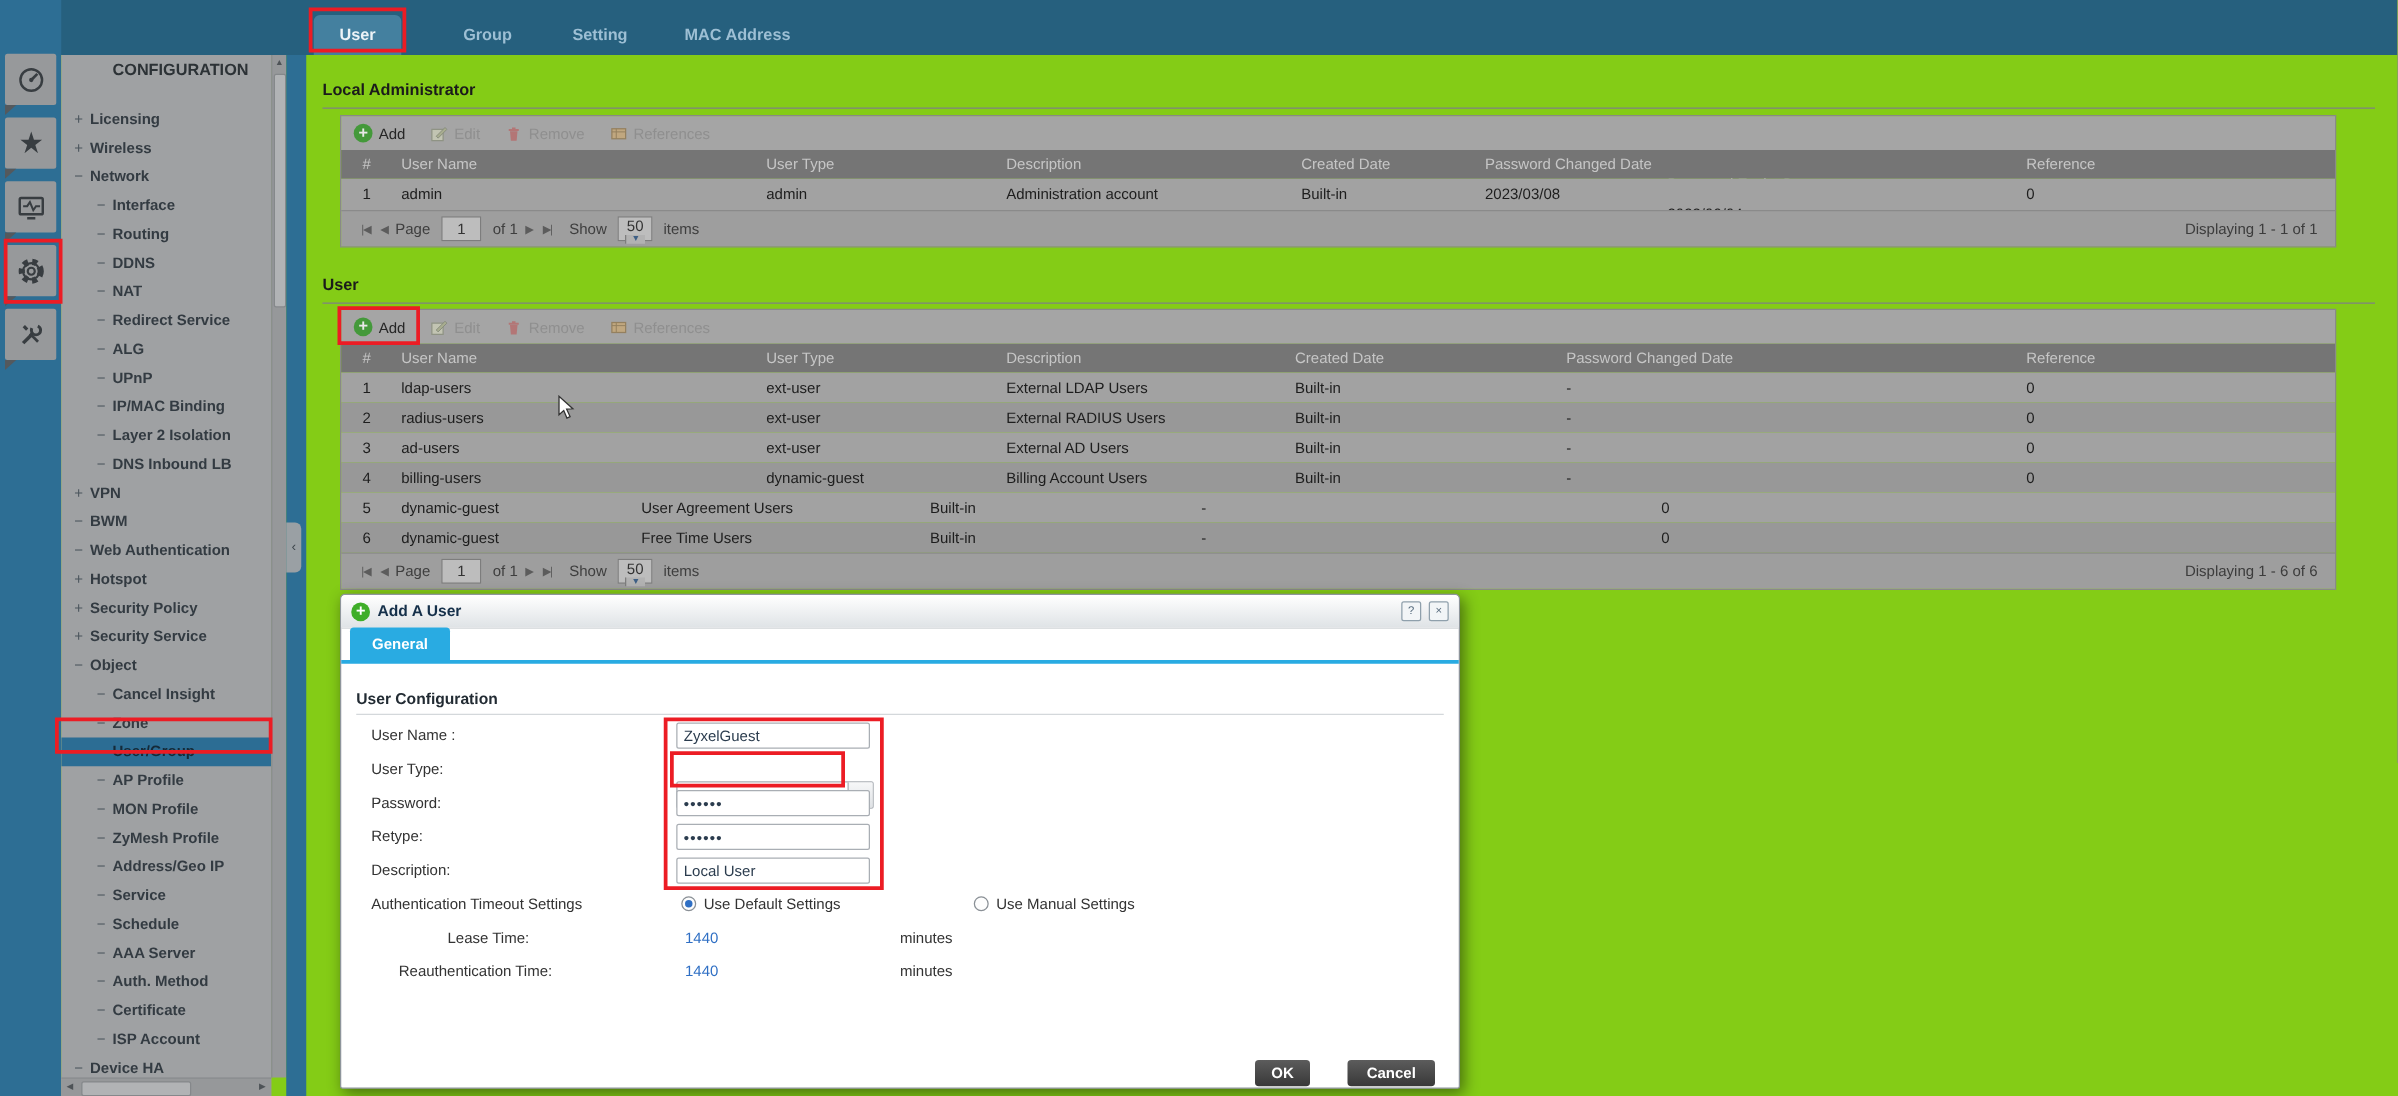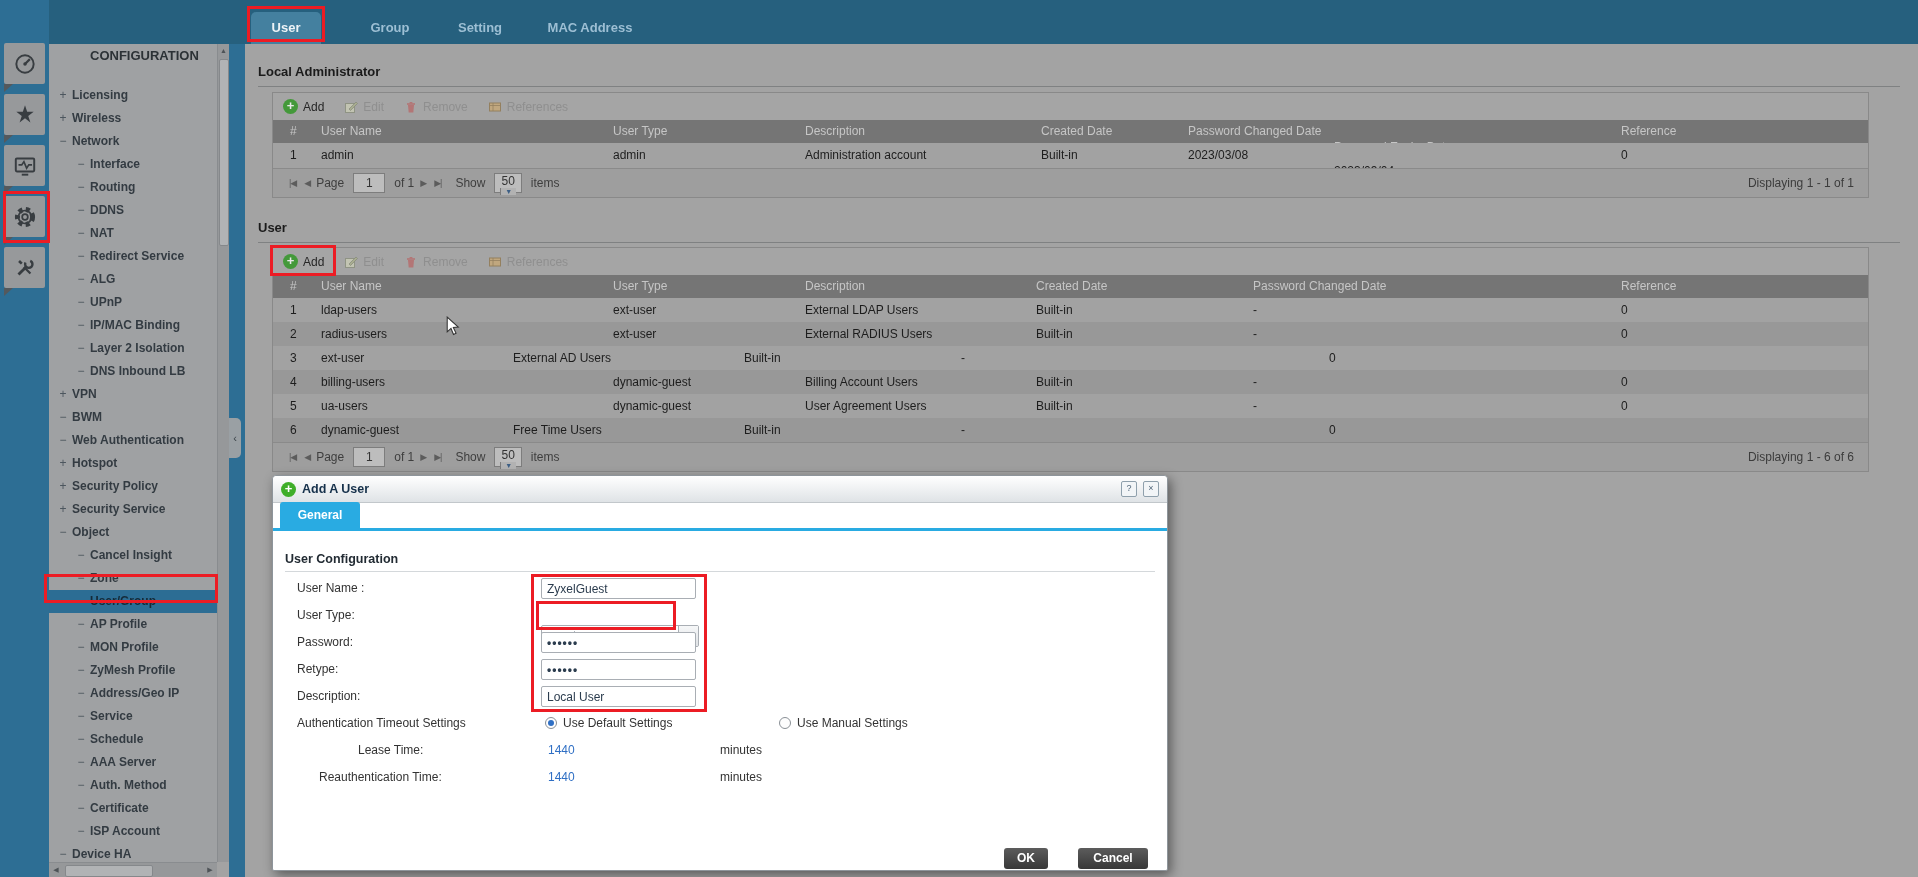--- a/index.html
+++ b/index.html
@@ -1,16 +1,16 @@
 <!DOCTYPE html>
 <html><head>
 <meta charset="utf-8">
 <style>
   html,body{margin:0;padding:0;background:#888;}
-  .stage{position:relative;width:1918px;height:877px;overflow:hidden;background:#a3a3a3;
+  .stage{position:relative;width:1918px;height:877px;overflow:hidden;background:#84cc16;
          font-family:"Liberation Sans","DejaVu Sans",sans-serif;-webkit-font-smoothing:antialiased;}
   
   .topbar{position:absolute;left:0;top:0;width:1918px;height:44px;background:#26607e;}
   .tab{position:absolute;top:12px;height:32px;line-height:32px;text-align:center;font-weight:bold;
        font-size:13px;color:#9dbfd4;border-radius:5px 5px 0 0;cursor:pointer;}
   .tab.active{background:#44809f;color:#edf3f7;}
   
   .rail{position:absolute;left:0;top:0;width:49px;height:877px;background:#2d6e94;}
   .railbtn{position:absolute;left:4px;width:41px;height:41px;background:#97999b;border-radius:2px;
            display:flex;align-items:center;justify-content:center;cursor:pointer;}
@@ -333,38 +333,38 @@
         <span class="c c-num">2</span>
         <span class="c c-name">radius-users</span>
         <span class="c c-type">ext-user</span>
         <span class="c c-desc">External RADIUS Users</span>
         <span class="c c-created">Built-in</span>
         <span class="c c-changed">-</span>
         <span class="c c-ref">0</span>
       </div>
     <div class="trow r24">
         <span class="c c-num">3</span>
+        <span class="c c-name">ad-users</span>
         <span class="c c-type">ext-user</span>
         <span class="c c-desc">External AD Users</span>
         <span class="c c-created">Built-in</span>
         <span class="c c-changed">-</span>
         <span class="c c-ref">0</span>
       </div>
     <div class="trow r24 alt">
         <span class="c c-num">4</span>
         <span class="c c-name">billing-users</span>
         <span class="c c-type">dynamic-guest</span>
         <span class="c c-desc">Billing Account Users</span>
         <span class="c c-created">Built-in</span>
         <span class="c c-changed">-</span>
         <span class="c c-ref">0</span>
       </div>
     <div class="trow r24">
         <span class="c c-num">5</span>
-        <span class="c c-name">ua-users</span>
         <span class="c c-type">dynamic-guest</span>
         <span class="c c-desc">User Agreement Users</span>
         <span class="c c-created">Built-in</span>
         <span class="c c-changed">-</span>
         <span class="c c-ref">0</span>
       </div>
     <div class="trow r24 alt">
         <span class="c c-num">6</span>
         <span class="c c-type">dynamic-guest</span>
         <span class="c c-desc">Free Time Users</span>

